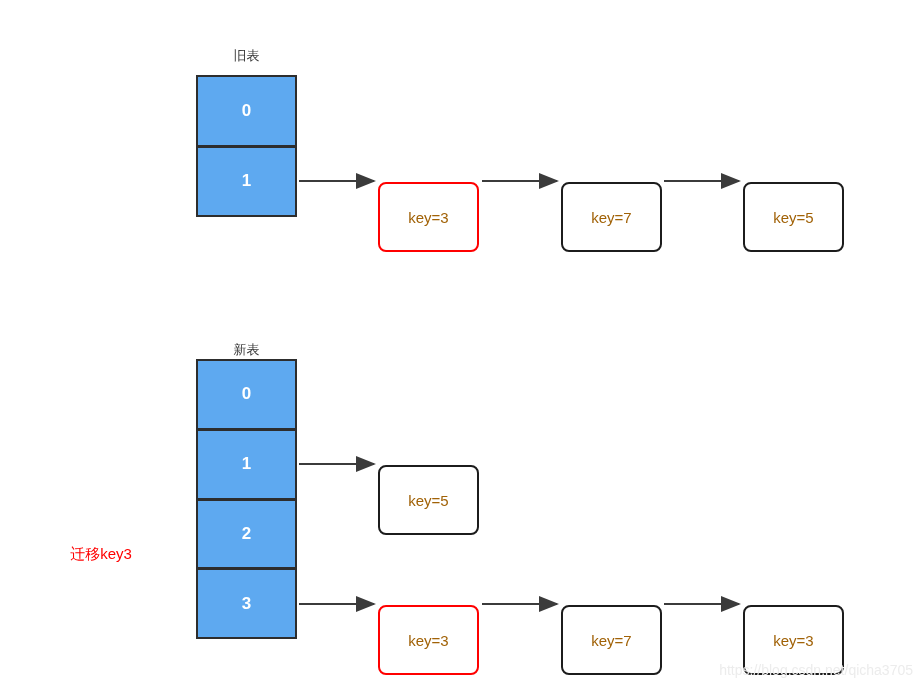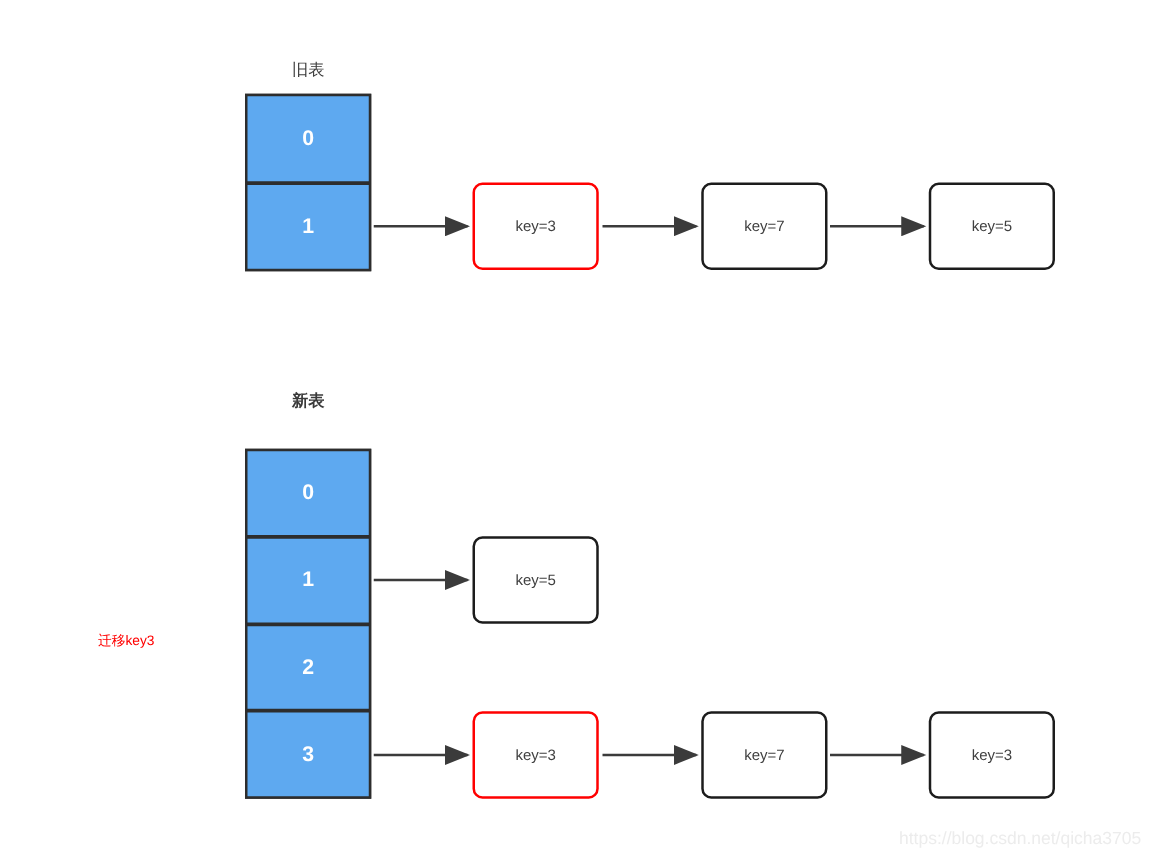--- a/index.html
+++ b/index.html
@@ -46,40 +46,41 @@
     position: absolute;
     width: 101px;
     height: 70px;
     box-sizing: border-box;
     background: #ffffff;
     border: 2px solid #1c1c1c;
     border-radius: 8px;
     display: flex;
     align-items: center;
     justify-content: center;
-    font-size: 12px;
-    color: #404040;
+    font-size: 15px;
+    color: #a16207;
+    margin-top: 36px;
   }
   .key-box.highlight {
     border-color: #ff0000;
   }
   .side-label {
     position: absolute;
     left: 36px;
     width: 130px;
     text-align: center;
   }
   .thread-label {
     top: 487px;
     font-size: 16px;
     color: #2d2d2d;
   }
   .action-label {
-    top: 505px;
-    font-size: 11px;
+    top: 545px;
+    font-size: 15px;
     color: #ff0000;
   }
   .watermark {
     position: absolute;
     top: 662px;
     right: 11px;
     font-size: 14px;
     color: #ececec;
   }
   .arrow-layer {
@@ -113,21 +114,21 @@
 
   <div class="bucket-table" style="left:196px; top:75px; height:142px;">
     <div class="bucket-cell">0</div>
     <div class="bucket-cell">1</div>
   </div>
 
   <div class="key-box highlight" style="left:378px; top:146px;">key=3</div>
   <div class="key-box" style="left:561px; top:146px;">key=7</div>
   <div class="key-box" style="left:743px; top:146px;">key=5</div>
 
-  <div class="table-label" style="left:196px; top:312px;font-weight:bold;">新表</div>
+  <div class="table-label" style="left:196px; top:341px;">新表</div>
 
   <div class="bucket-table" style="left:196px; top:359px; height:280px;">
     <div class="bucket-cell">0</div>
     <div class="bucket-cell">1</div>
     <div class="bucket-cell">2</div>
     <div class="bucket-cell">3</div>
   </div>
 
   <div class="key-box" style="left:378px; top:429px;">key=5</div>
 

